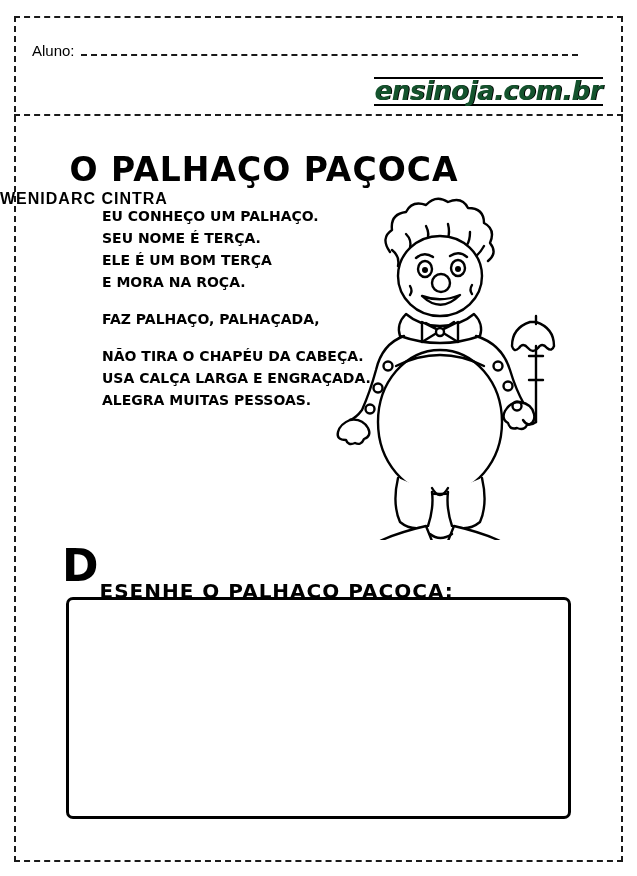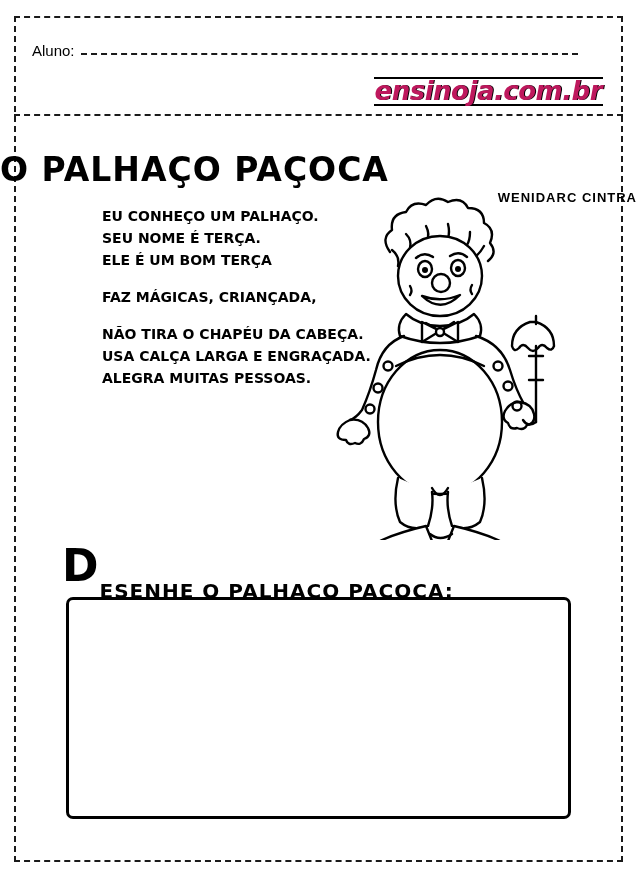--- a/index.html
+++ b/index.html
@@ -42,21 +42,21 @@
     width: 609px;
     height: 100px;
     box-sizing: border-box;
     border-bottom: 2px dashed #1a1a1a;
   }
 
   .field-row {
     position: absolute;
     left: 18px;
     display: flex;
-    align-items: center;
+    align-items: flex-end;
     font-size: 15px;
   }
   .field-aluno { top: 26px; }
   .field-data  { top: 67px; }
 
   .field-label {
     font-size: 15px;
     color: #000;
     white-space: nowrap;
     margin-right: 6px;
@@ -74,54 +74,53 @@
   
   .logo {
     position: absolute;
     right: 20px;
     top: 60px;
     font-family: "DejaVu Sans", sans-serif;
     font-weight: bold;
     font-style: italic;
     font-size: 26px;
     letter-spacing: -0.5px;
-    color: #be185d;
+    color: #14532d;
     -webkit-text-stroke: 0px;
     text-shadow: 1px 0 0 #000;
   }
   .logo .seg {
     display: inline-block;
     border-bottom: 2px solid #000;
     border-top: 2px solid #000;
     padding: 0 1px;
     line-height: 0.95;
   }
 
   
   .title {
     position: absolute;
     left: 0;
     top: 150px;
     width: 528px;
-    text-align: left;
+    text-align: center;
     font-family: "DejaVu Sans", sans-serif;
     font-weight: bold;
     font-size: 33px;
     letter-spacing: 1px;
   }
   .byline {
     position: absolute;
     left: 0;
     top: 190px;
     width: 637px;
-    text-align: right;
-    font-size: 13px;
+    text-align: left;
+    font-size: 16px;
     font-weight: bold;
     letter-spacing: 1px;
-    padding-left: 180px;
     box-sizing: border-box;
   }
 
   
   .poem {
     position: absolute;
     left: 102px;
     top: 205px;
     width: 250px;
     font-family: "DejaVu Sans", sans-serif;
@@ -207,23 +206,24 @@
   </div>
 
   <div class="title">O PALHAÇO PAÇOCA</div>
   <div class="byline">WENIDARC CINTRA</div>
 
   <div class="poem">
     <div class="stanza">
       <div class="line">EU CONHEÇO UM PALHAÇO.</div>
       <div class="line">SEU NOME É TERÇA.</div>
       <div class="line">ELE É UM BOM TERÇA</div>
+      <div class="line">E MORA NA ROÇA.</div>
     </div>
     <div class="stanza">
-      <div class="line">FAZ MÁGICAS, CRIANÇADA,</div>
+      <div class="line">FAZ PALHAÇO, PALHAÇADA,</div>
     </div>
     <div class="stanza">
       <div class="line">NÃO TIRA O CHAPÉU DA CABEÇA.</div>
       <div class="line">USA CALÇA LARGA E ENGRAÇADA.</div>
       <div class="line">ALEGRA MUITAS PESSOAS.</div>
     </div>
   </div>
 
   <div class="clown">
     <svg viewBox="0 0 230 350" width="230" height="350">

